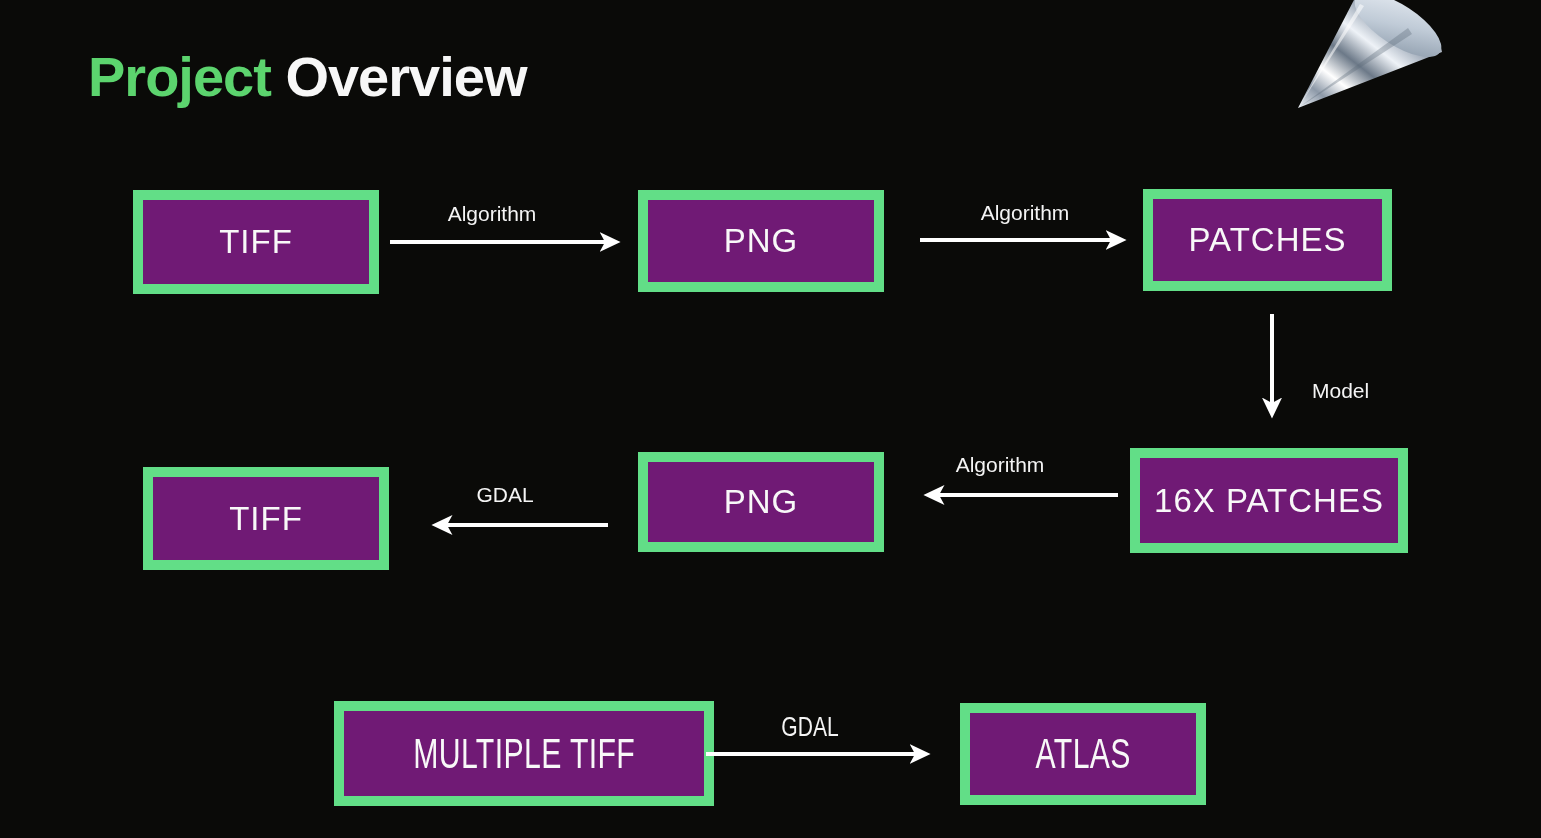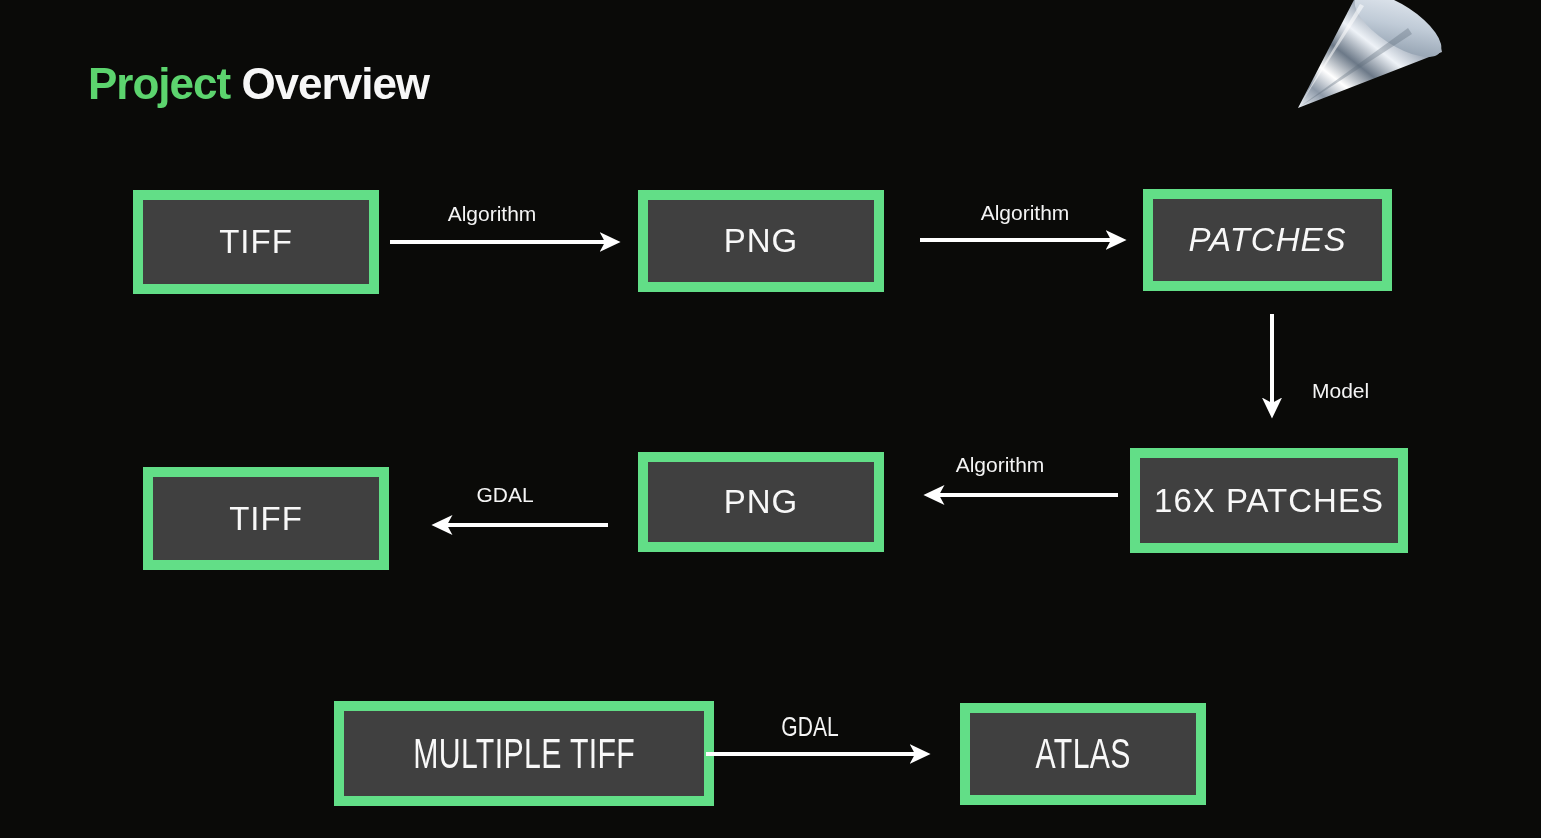--- a/index.html
+++ b/index.html
@@ -2,28 +2,28 @@
 <html><head>
 <meta charset="utf-8">
 <style>
   html,body{margin:0;padding:0;background:#000;}
   .slide{
     position:relative;width:1541px;height:838px;overflow:hidden;
     background:#0a0a08;font-family:"Liberation Sans",sans-serif;
   }
   .title{
     position:absolute;left:88px;top:44px;
-    font-size:44px;font-weight:800;letter-spacing:-1px;white-space:nowrap;margin-top:15px;
+    font-size:56px;font-weight:800;letter-spacing:-1px;white-space:nowrap;
   }
   .title .hl{color:#5cd46e;}
   .title .rest{color:#f7f7f7;}
   .logo{position:absolute;left:1290px;top:-6px;width:162px;height:120px;}
   .node{position:absolute;background:#62de87;padding:10px;box-sizing:border-box;}
   .node .inner{
-    width:100%;height:100%;background:#404040;
+    width:100%;height:100%;background:#701a75;
     display:flex;align-items:center;justify-content:center;
     color:#f8f8f8;font-size:33px;letter-spacing:1px;white-space:nowrap;
   }
   .condensed{display:inline-block;transform:scaleX(0.72);transform-origin:center;font-size:42px;letter-spacing:0.5px;}
   .edge-label{
     position:absolute;color:#f4f4f4;font-size:21px;text-align:center;white-space:nowrap;
   }
   .edge-label.cond{font-size:27px;transform:scaleX(0.78);transform-origin:center;}
   svg.arrows{position:absolute;left:0;top:0;width:1541px;height:838px;pointer-events:none;}
 </style>
@@ -59,21 +59,21 @@
     <path d="M8 114 L70 10 L74 12 Z" fill="#ffffff" opacity="0.55"></path>
     <path d="M8 114 L118 34 L122 40 Z" fill="#5d6a79" opacity="0.35"></path>
   </svg>
 
   <div class="node" style="left:133px;top:190px;width:246px;height:104px;">
     <div class="inner">TIFF</div>
   </div>
   <div class="node" style="left:638px;top:190px;width:246px;height:102px;">
     <div class="inner">PNG</div>
   </div>
-  <div class="node" style="left:1143px;top:189px;width:249px;height:102px;font-style:italic;">
+  <div class="node" style="left:1143px;top:189px;width:249px;height:102px;">
     <div class="inner">PATCHES</div>
   </div>
 
   <div class="node" style="left:1130px;top:448px;width:278px;height:105px;">
     <div class="inner">16X PATCHES</div>
   </div>
   <div class="node" style="left:638px;top:452px;width:246px;height:100px;">
     <div class="inner">PNG</div>
   </div>
   <div class="node" style="left:143px;top:467px;width:246px;height:103px;">

